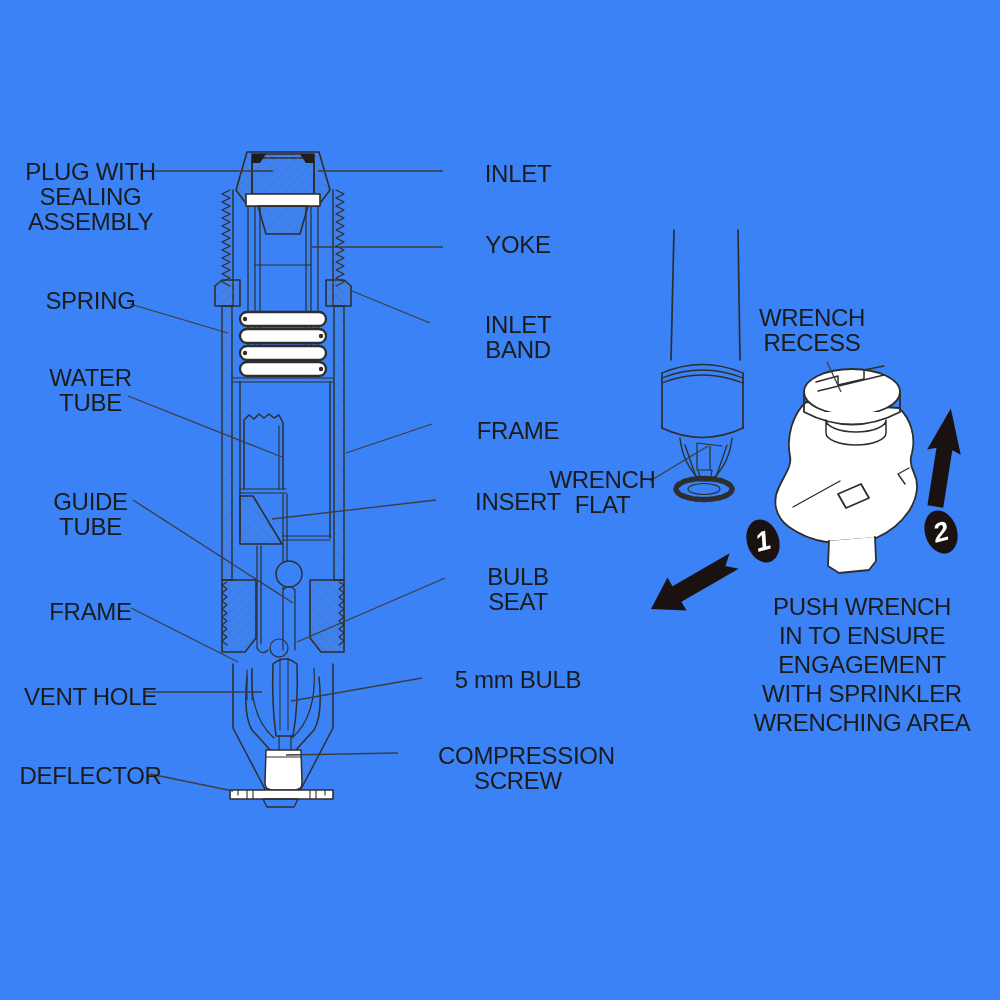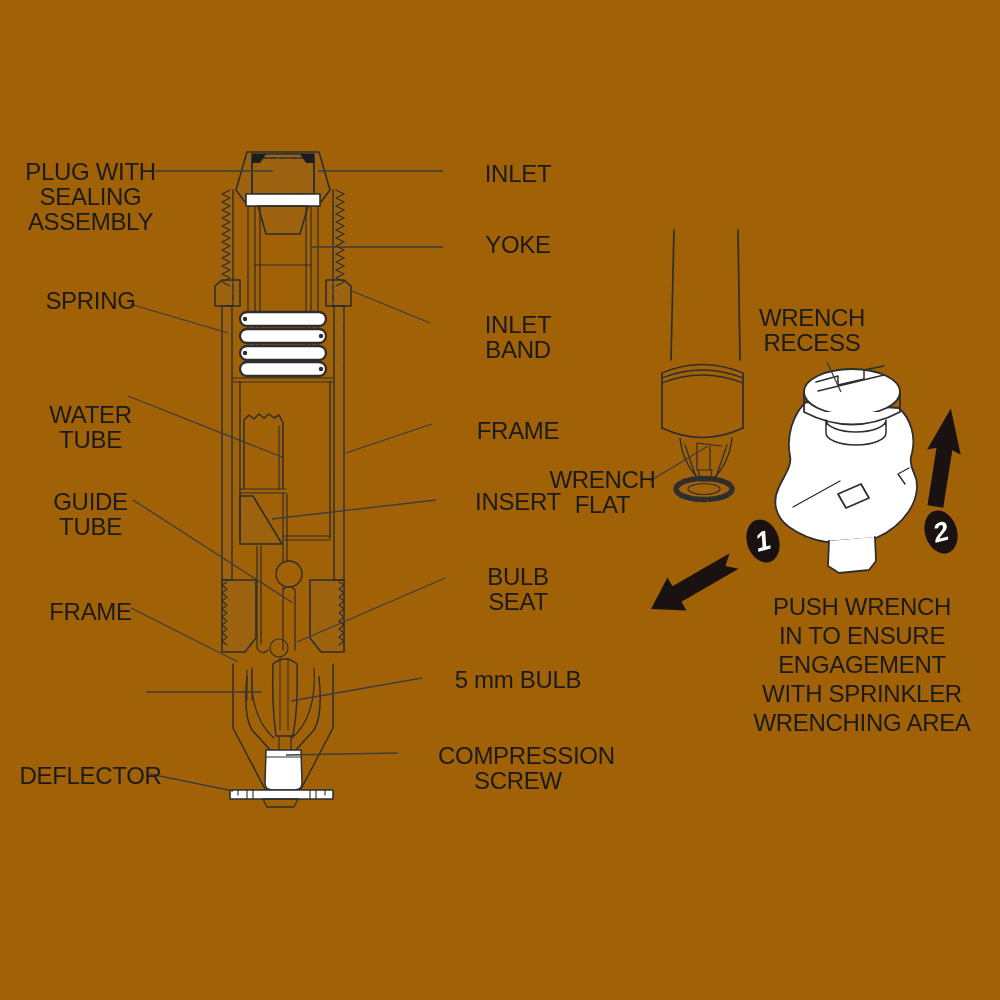--- a/index.html
+++ b/index.html
@@ -1,17 +1,17 @@
 <!DOCTYPE html>
 <html><head>
 <meta charset="utf-8">
 <style>
   html,body{margin:0;padding:0;background:#ffffff;}
   .stage{
-    position:relative;width:1000px;height:1000px;background:#a16207;
+    position:relative;width:1000px;height:1000px;background:#3b82f6;
     font-family:"Liberation Sans", sans-serif;overflow:hidden;
   }
   .stage svg{position:absolute;left:0;top:0;}
   .lbl{
     position:absolute;color:#1b1b1b;font-size:24px;line-height:25px;
     text-align:center;white-space:pre-line;letter-spacing:-0.3px;
   }
   .lbl-left{left:8px;width:165px;}
   .lbl-right{left:398px;width:160px;margin-left:40px;}
   .badge-num{
@@ -169,25 +169,26 @@
     <path d="M0,0 L30,-19 L30,-9 L96,-9 L86,0 L96,9 L30,9 L30,19 Z" transform="translate(651,609) rotate(-30)"></path>
     <ellipse cx="763" cy="541" rx="16" ry="22" transform="rotate(-18 763 541)"></ellipse>
     <ellipse cx="941" cy="532" rx="16" ry="22" transform="rotate(-18 941 532)"></ellipse>
   </g>
 </svg>
 
   <div class="lbl lbl-left" style="top:159px">PLUG WITH
 SEALING
 ASSEMBLY</div>
   <div class="lbl lbl-left" style="top:288px">SPRING</div>
-  <div class="lbl lbl-left" style="top:402px">WATER
+  <div class="lbl lbl-left" style="top:365px">WATER
 TUBE</div>
   <div class="lbl lbl-left" style="top:489px">GUIDE
 TUBE</div>
   <div class="lbl lbl-left" style="top:599px">FRAME</div>
+  <div class="lbl lbl-left" style="top:684px">VENT HOLE</div>
   <div class="lbl lbl-left" style="top:763px">DEFLECTOR</div>
 
   <div class="lbl lbl-right" style="top:161px">INLET</div>
   <div class="lbl lbl-right" style="top:232px">YOKE</div>
   <div class="lbl lbl-right" style="top:312px">INLET
 BAND</div>
   <div class="lbl lbl-right" style="top:418px">FRAME</div>
   <div class="lbl lbl-right" style="top:489px">INSERT</div>
   <div class="lbl lbl-right" style="top:564px">BULB
 SEAT</div>

